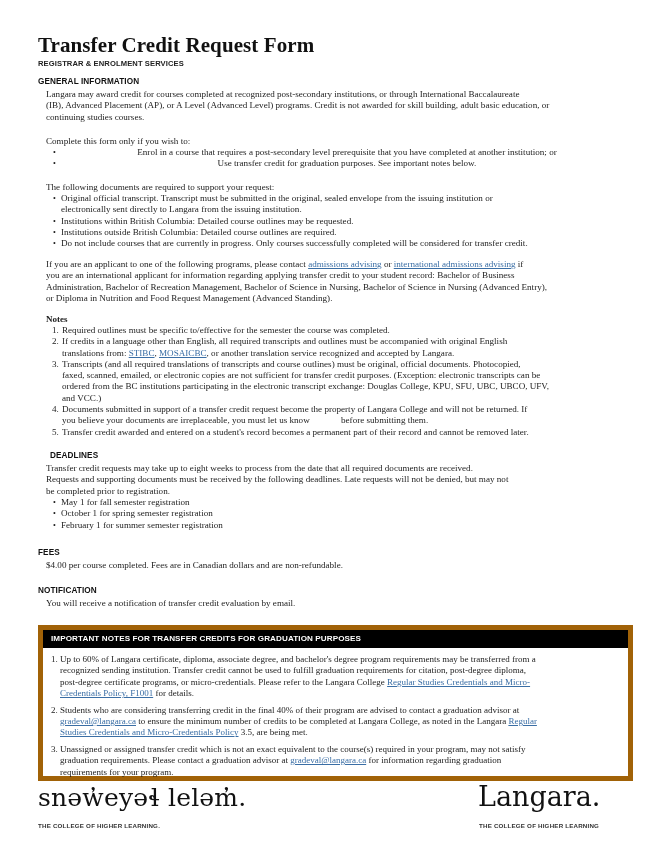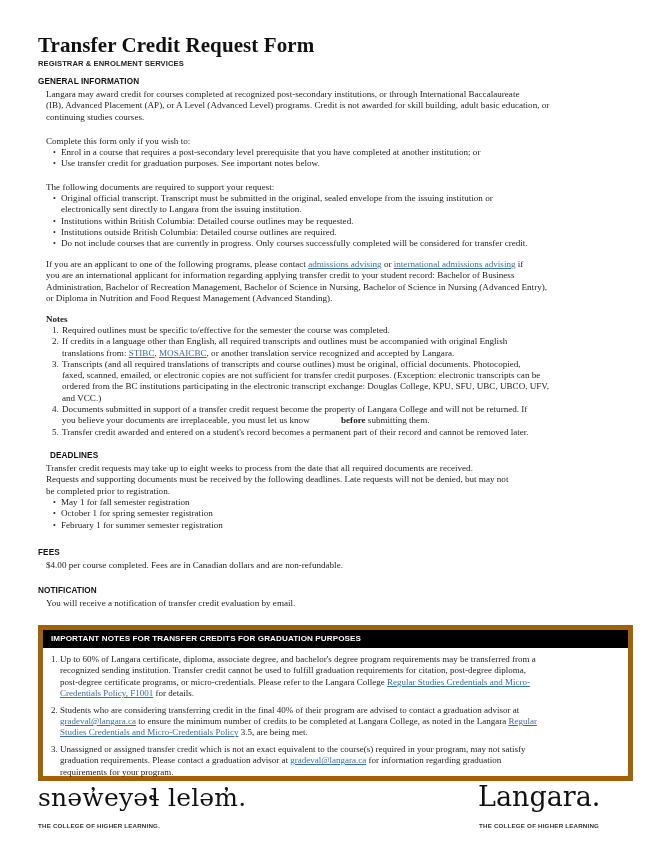--- a/index.html
+++ b/index.html
@@ -42,21 +42,21 @@
     position: absolute; left: 46px; top: 314px;
     font-family: "Liberation Serif", "DejaVu Serif", serif; font-size: 9px; font-weight: bold; color:#1c1c1c;
   }
   .numlist { position: absolute; left: 52px; width: 590px;
     font-family: "Liberation Serif", "DejaVu Serif", serif;
     font-size: 9.1px; line-height: 11.3px; color: #1c1c1c; }
   .numlist .nitem { position: relative; padding-left: 10px; display: block; }
   .numlist .num { position: absolute; left: 0; top: 0; }
   .numlist .ln { display: block; white-space: nowrap; }
   a.lnk { color: #3a6ea5; text-decoration: underline; }
-  b.bold { font-weight: bold; padding-left: 29px; }
+  b.bold { font-weight: normal; padding-left: 29px; }
   .box {
     position: absolute; left: 38px; top: 625px; width: 595px; height: 156px;
     border: 5px solid #a16207; background: #fff;
   }
   .box-head {
     height: 18px; background: #000; color: #fff;
     font-family: "Liberation Sans", "DejaVu Sans", sans-serif;
     font-size: 8.1px; font-weight: bold; letter-spacing: 0.1px;
     padding-left: 8px; line-height: 18px;
   }
@@ -92,21 +92,21 @@
 
   <div class="sec-head" style="top:77px;">GENERAL INFORMATION</div>
 
   <div class="para" style="top:89px;">
     <span class="line">Langara may award credit for courses completed at recognized post-secondary institutions, or through International Baccalaureate</span>
     <span class="line">(IB), Advanced Placement (AP), or A Level (Advanced Level) programs. Credit is not awarded for skill building, adult basic education, or</span>
     <span class="line">continuing studies courses.</span>
   </div>
 
   <div class="para" style="top:136px;">Complete this form only if you wish to:</div>
-  <div class="bullets" style="top:147px;">
+  <div class="bullets" style="top:147px;text-align:center;">
     <span class="item">Enrol in a course that requires a post-secondary level prerequisite that you have completed at another institution; or</span>
     <span class="item">Use transfer credit for graduation purposes. See important notes below.</span>
   </div>
 
   <div class="para" style="top:182px;">The following documents are required to support your request:</div>
   <div class="bullets" style="top:193px;">
     <span class="item">Original official transcript. Transcript must be submitted in the original, sealed envelope from the issuing institution or</span>
     <span class="cont">electronically sent directly to Langara from the issuing institution.</span>
     <span class="item">Institutions within British Columbia: Detailed course outlines may be requested.</span>
     <span class="item">Institutions outside British Columbia: Detailed course outlines are required.</span>

